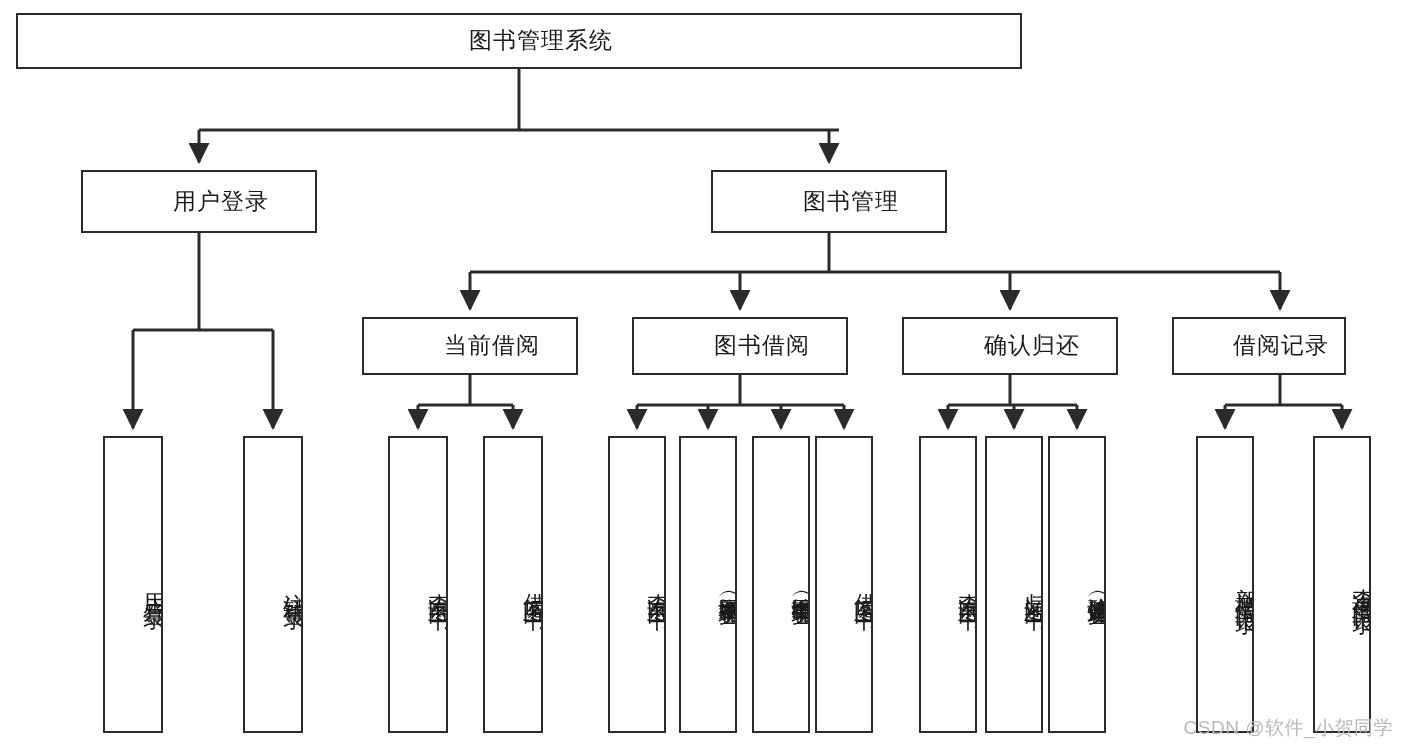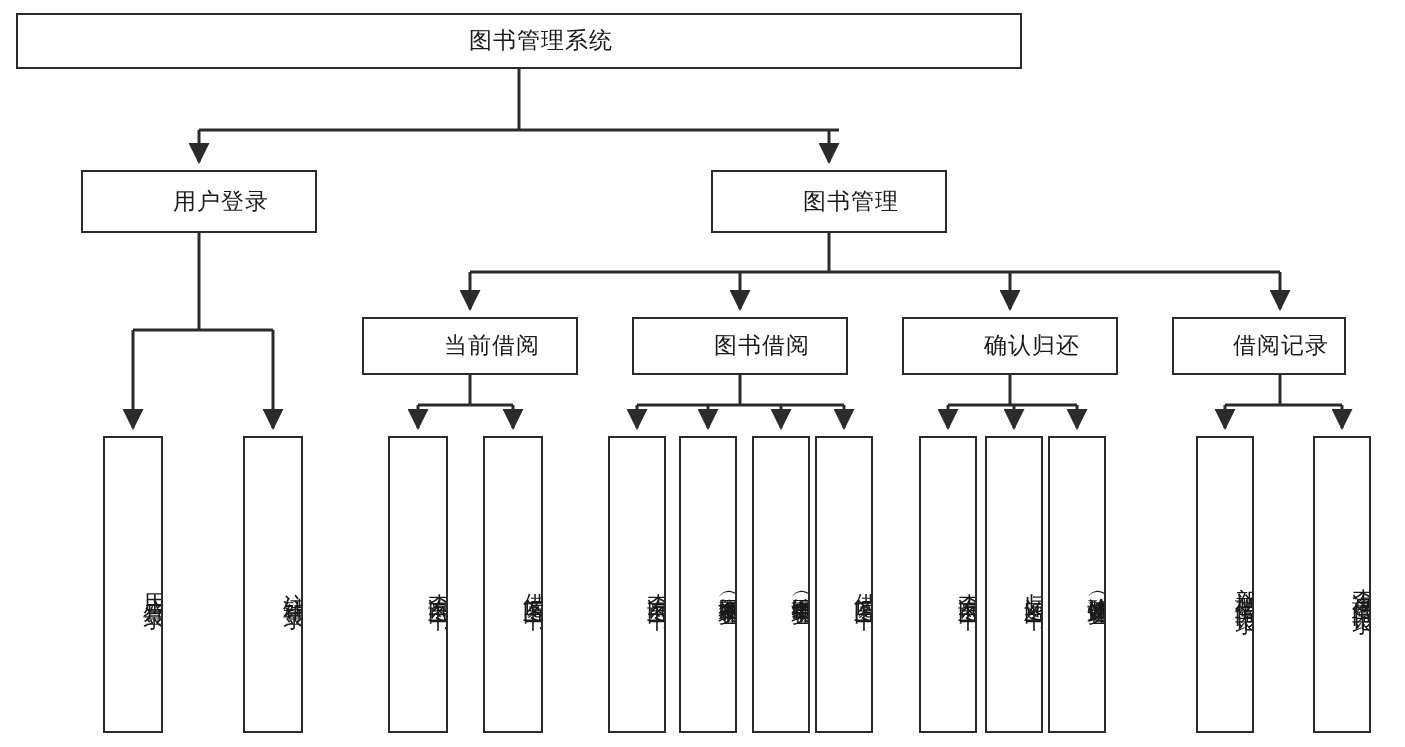--- a/index.html
+++ b/index.html
@@ -178,13 +178,14 @@
         <span class="node-label-v tight">确认归还（管理员）</span>
       </div>
       <div class="node-box" style="left: 1196px; top: 436px; width: 58px; height: 297px;">
         <span class="node-label-v">新增借阅记录</span>
       </div>
       <div class="node-box" style="left: 1313px; top: 436px; width: 58px; height: 297px;">
         <span class="node-label-v">查询借阅记录</span>
       </div>
     </div>
 
+  <div id="watermark">CSDN @软件_小贺同学</div>
 </div>
 
 </body></html>

